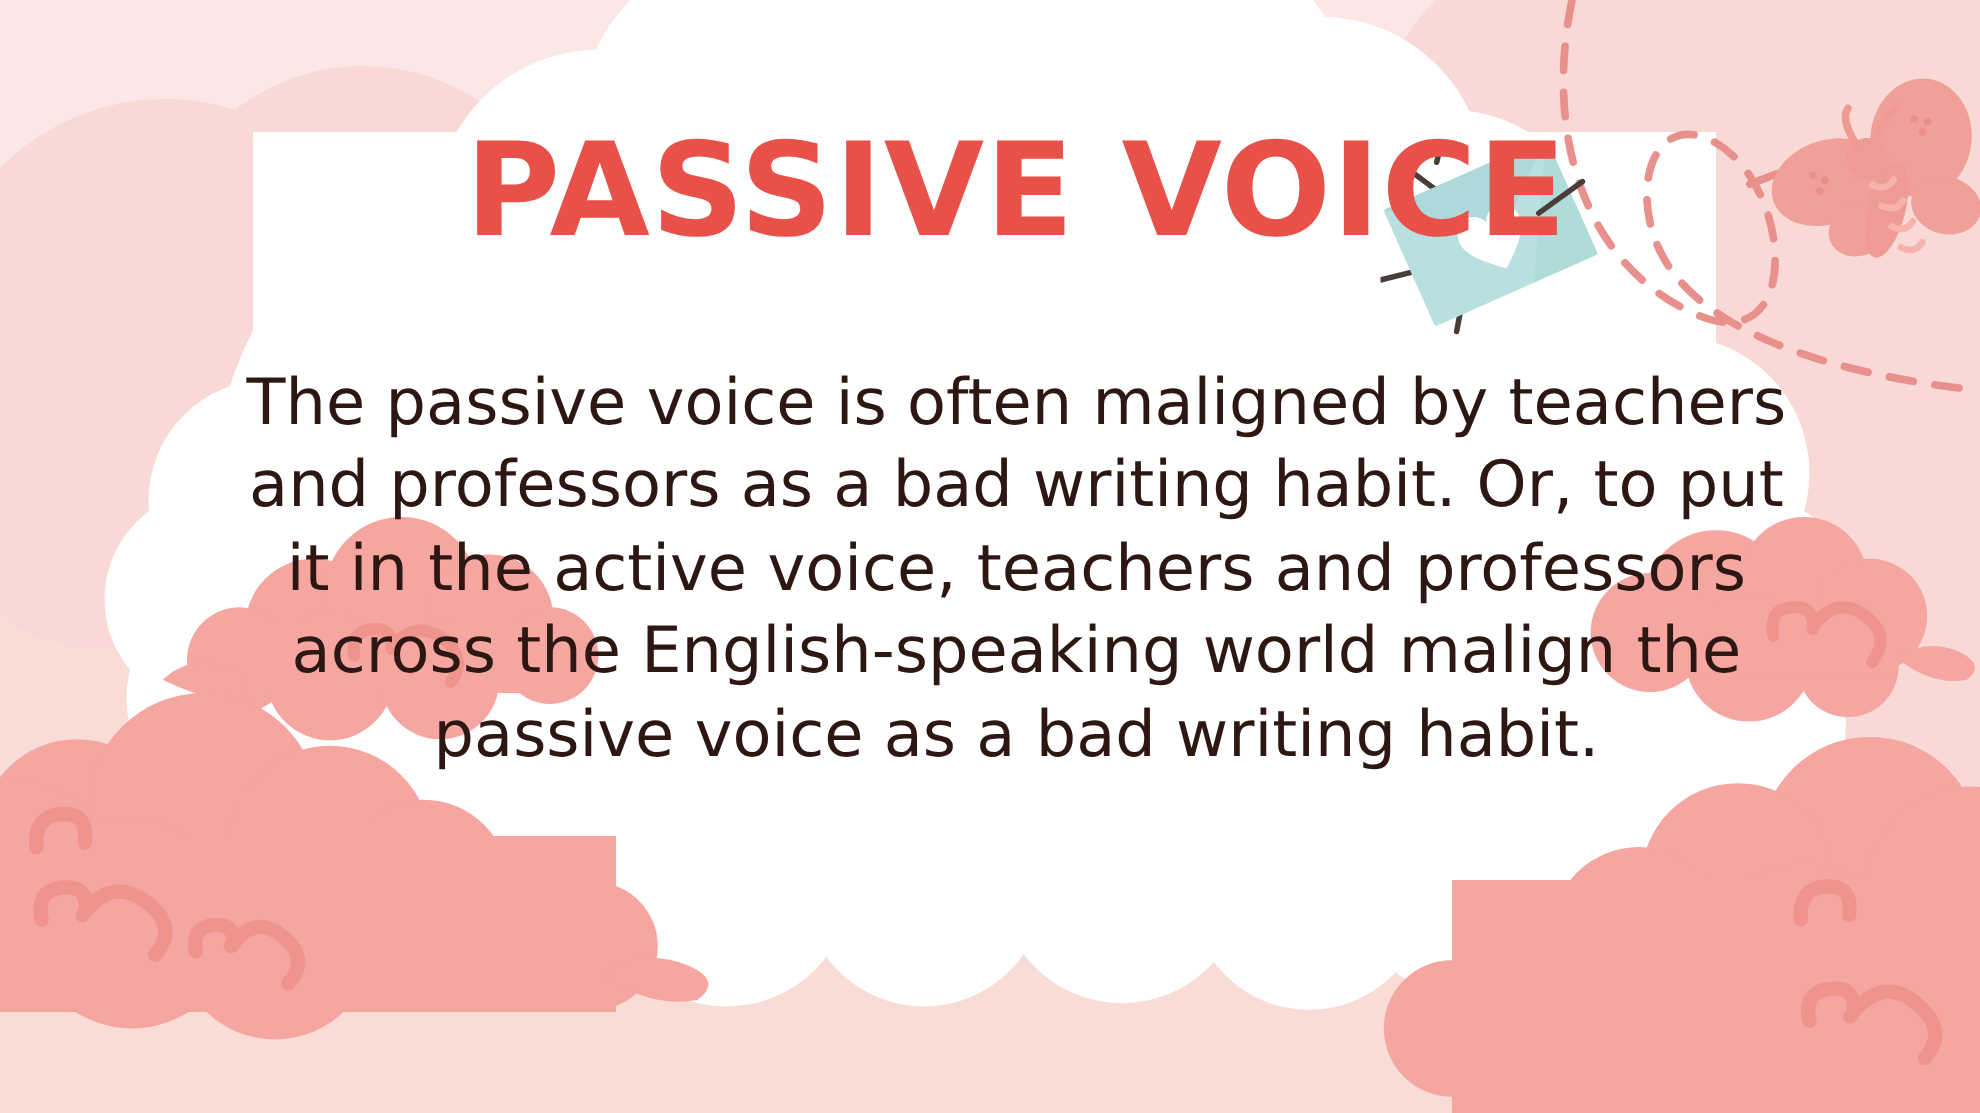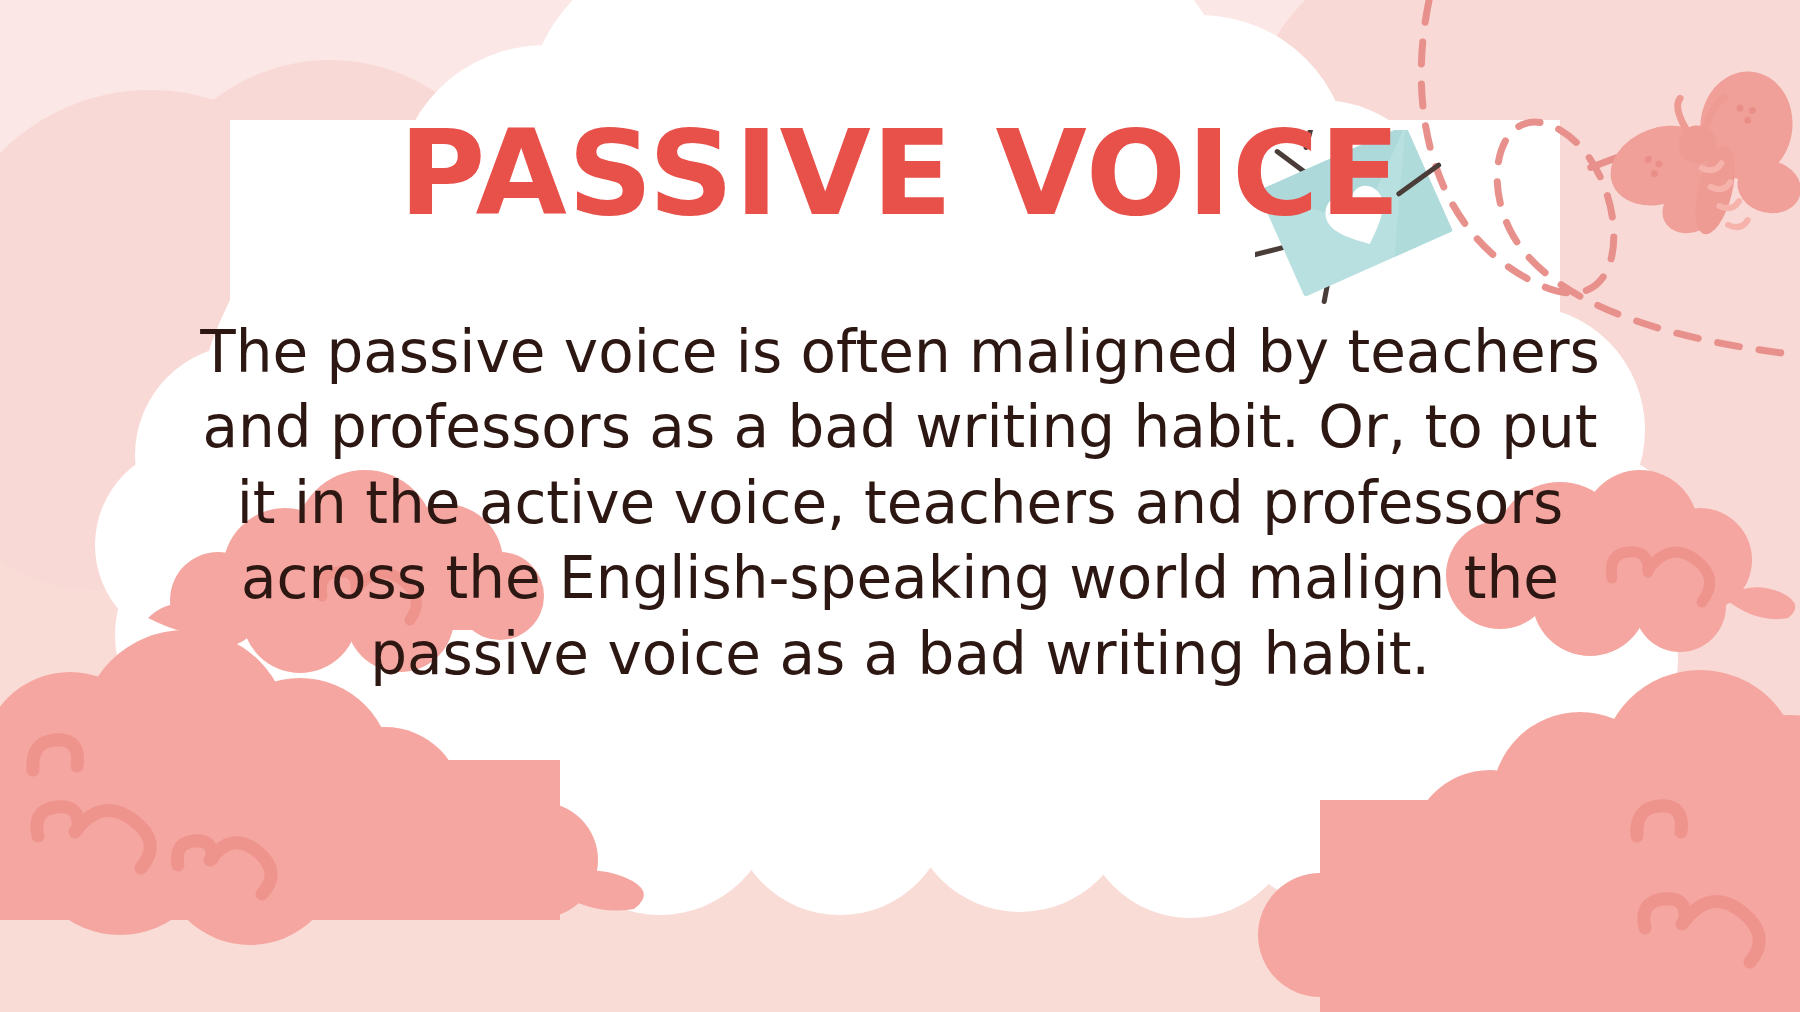--- a/index.html
+++ b/index.html
@@ -22,40 +22,41 @@
     width: 1800px;
     height: 1012px;
     display: block;
   }
   .content-layer {
     position: absolute;
     inset: 0;
     width: 1460px;
     height: 1012px;
     z-index: 5;
+    margin-left: 24px;
   }
   #slide-title {
     position: absolute;
     left: 0;
     top: 112px;
     width: 1800px;
     text-align: center;
     color: #e8514a;
     font-family: "DejaVu Sans", "Liberation Sans", sans-serif;
     font-size: 118px;
     font-weight: bold;
     letter-spacing: 1px;
     line-height: 1.05;
     white-space: nowrap;
     margin: 0;
   }
   #slide-body {
     position: absolute;
     left: 180px;
-    top: 315px;
+    top: 328px;
     width: 1440px;
     text-align: center;
     color: #2d1712;
     font-family: "DejaVu Sans", "Liberation Sans", sans-serif;
     font-size: 58px;
     font-weight: normal;
     line-height: 1.30;
     margin: 0;
   }
   #envelope-layer {

